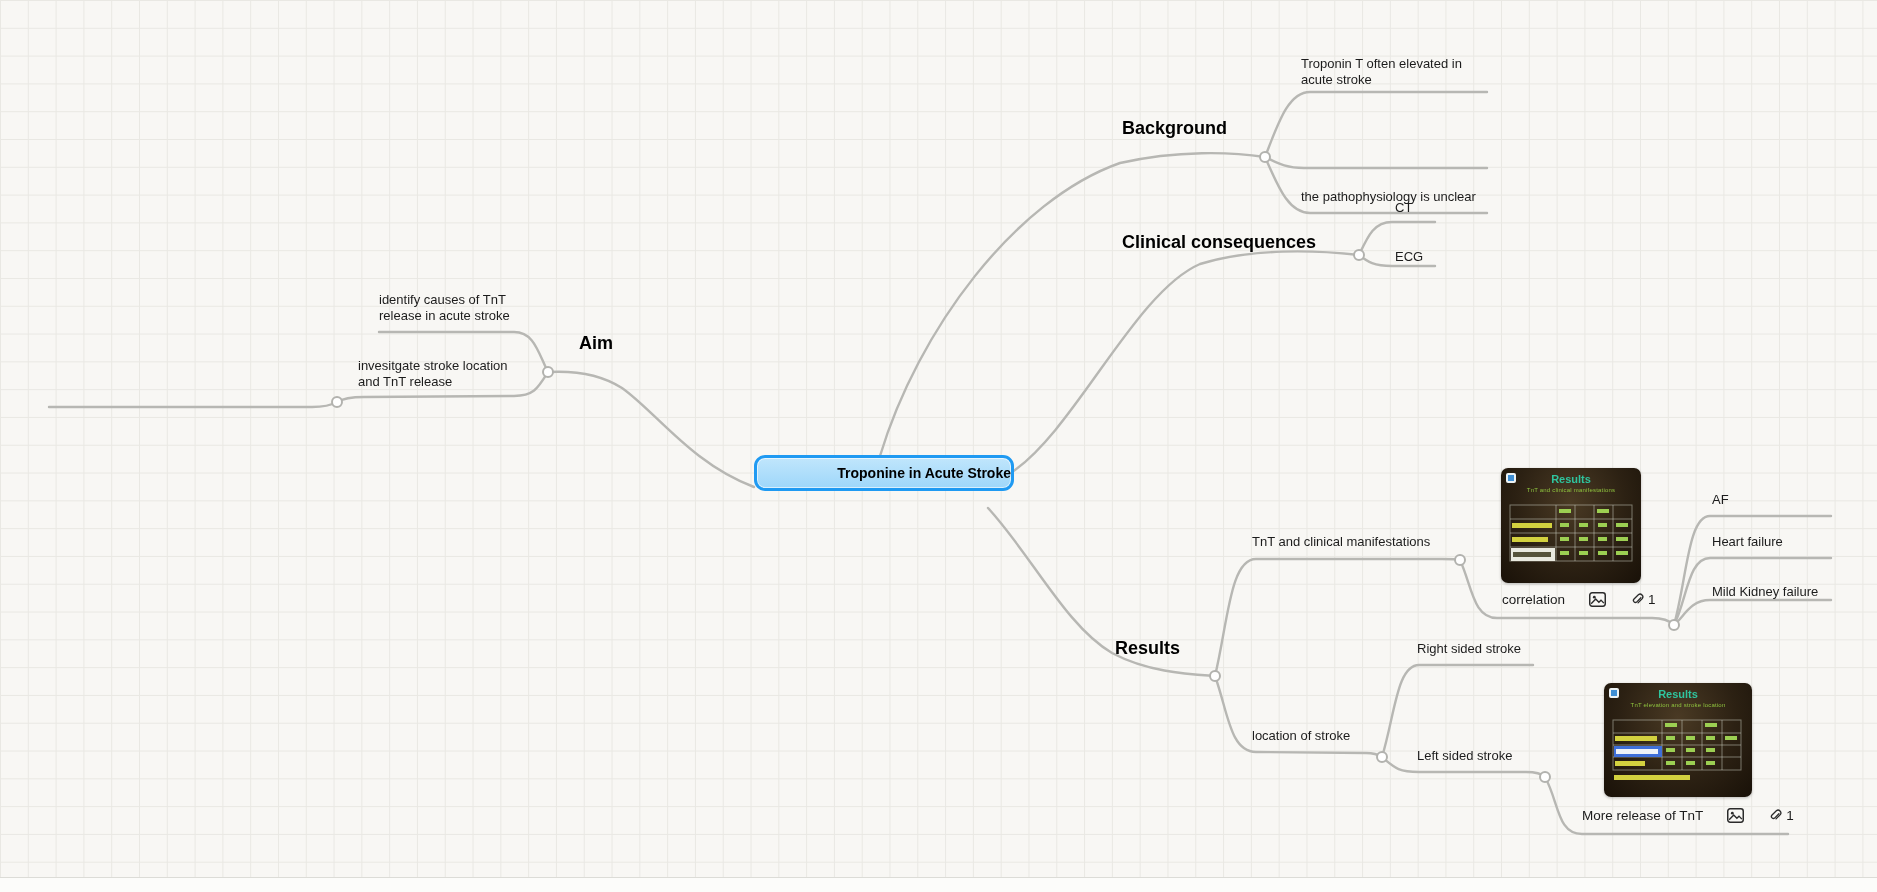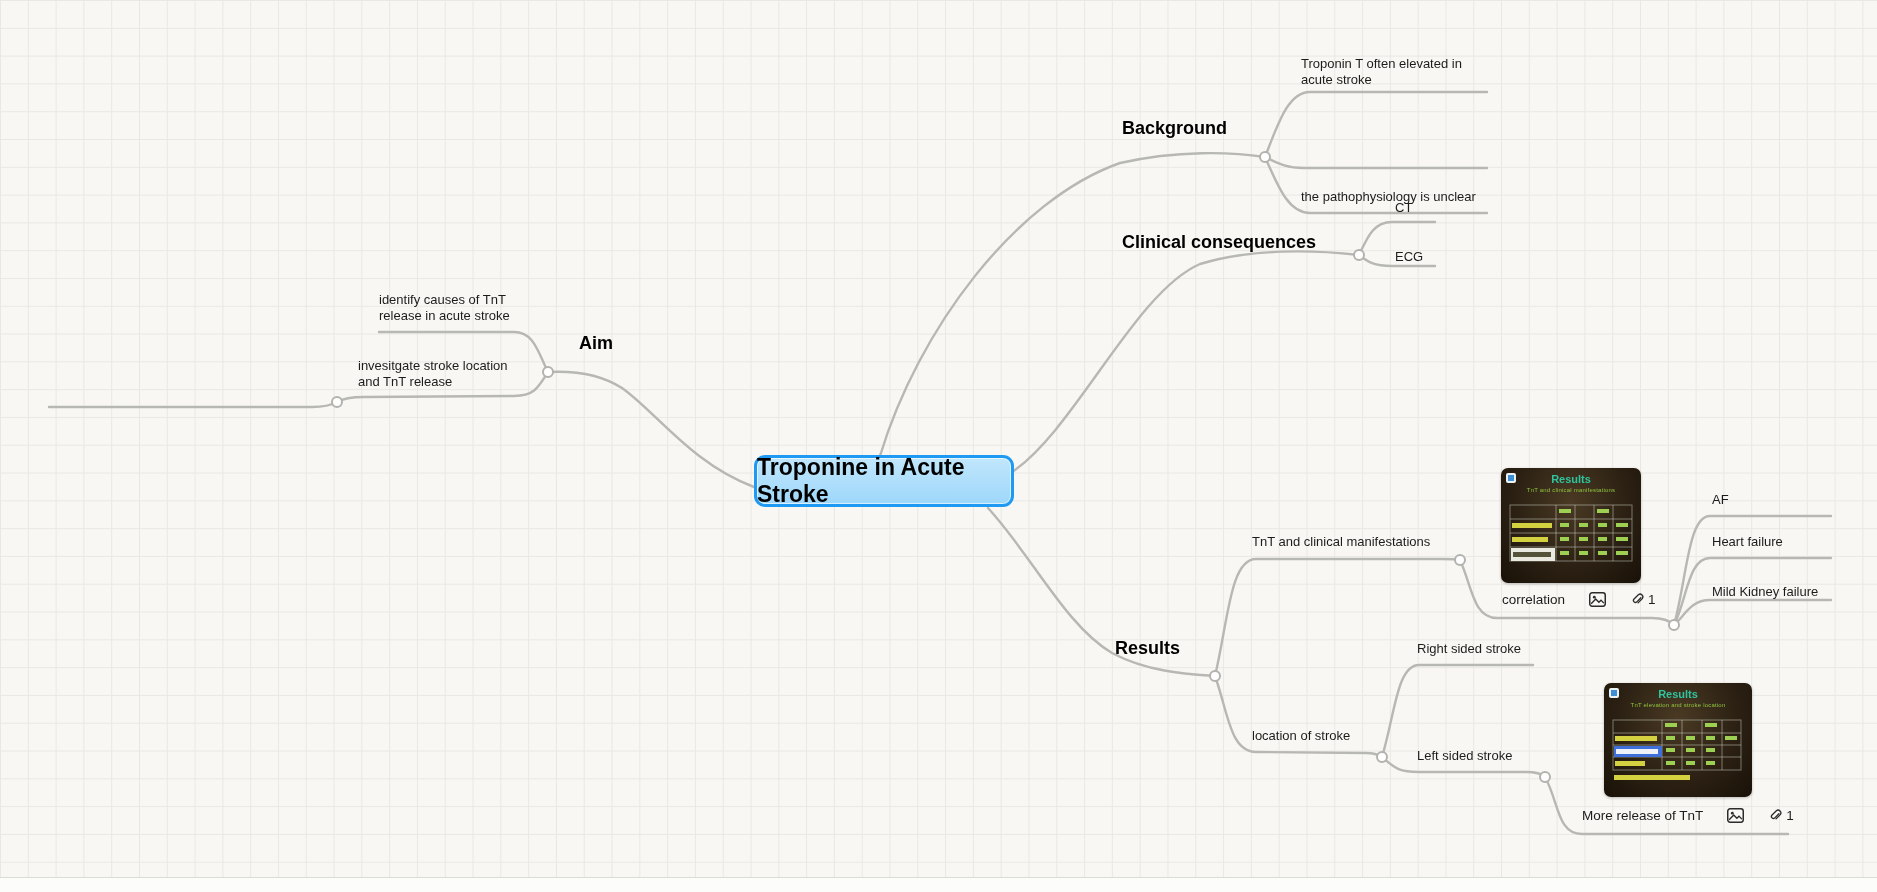--- a/index.html
+++ b/index.html
@@ -11,25 +11,25 @@
       linear-gradient(90deg,#e9e8e3 1px, transparent 1px) 0 0 / 27.8px 27.8px,
       #f8f7f4;
   }
   svg.wires{position:absolute;left:0;top:0;}
   .wire{fill:none;stroke:#b7b7b3;stroke-width:2.4;stroke-linecap:round;}
   .bpoint{fill:#ffffff;stroke:#b2b2ae;stroke-width:2;}
   .node-text{position:absolute;font-size:13px;line-height:1.26;}
   .nowrap{white-space:nowrap;}
   .node-heading{position:absolute;font-size:18px;font-weight:bold;color:#000;white-space:nowrap;}
   .root-node{
-    position:absolute;left:754px;top:455px;width:260px;height:52px;
-    display:flex;align-items:center;justify-content:center;
+    position:absolute;left:754px;top:455px;width:260px;height:36px;
+    display:flex;align-items:center;justify-content:flex-end;
     background:linear-gradient(#c0e6fc,#9ed7fa);
     border:3px solid #1f9af2;border-radius:11px;
-    font-size:23px;font-weight:bold;color:#000;box-sizing:border-box;
+    font-size:14px;font-weight:bold;color:#000;box-sizing:border-box;
     box-shadow:0 0 0 1px rgba(255,255,255,.6) inset;
   }
   .slide{
     position:absolute;border-radius:7px;overflow:hidden;
     background:radial-gradient(ellipse at 50% 30%, #4a3a24 0%, #2c2113 55%, #191108 100%);
     box-shadow:0 1px 3px rgba(0,0,0,.25);
   }
   .slide .s-title{color:#2fc49e;font-weight:bold;font-size:11px;text-align:center;margin-top:5px;}
   .slide .s-sub{color:#8fc43e;font-size:6px;text-align:center;margin-top:2px;letter-spacing:.2px;}
   .slide .s-logo{position:absolute;left:5px;top:5px;width:10px;height:10px;background:#ecf2f4;border-radius:2px;}

